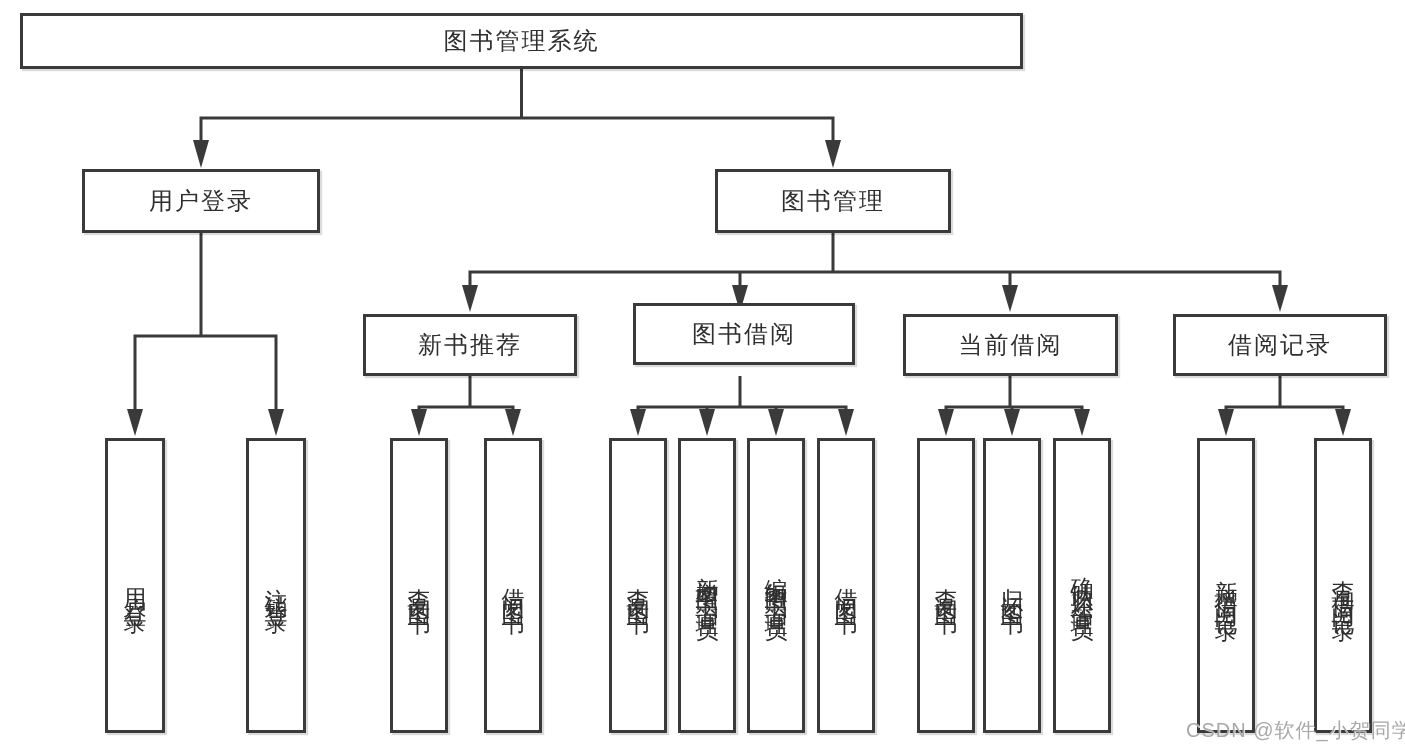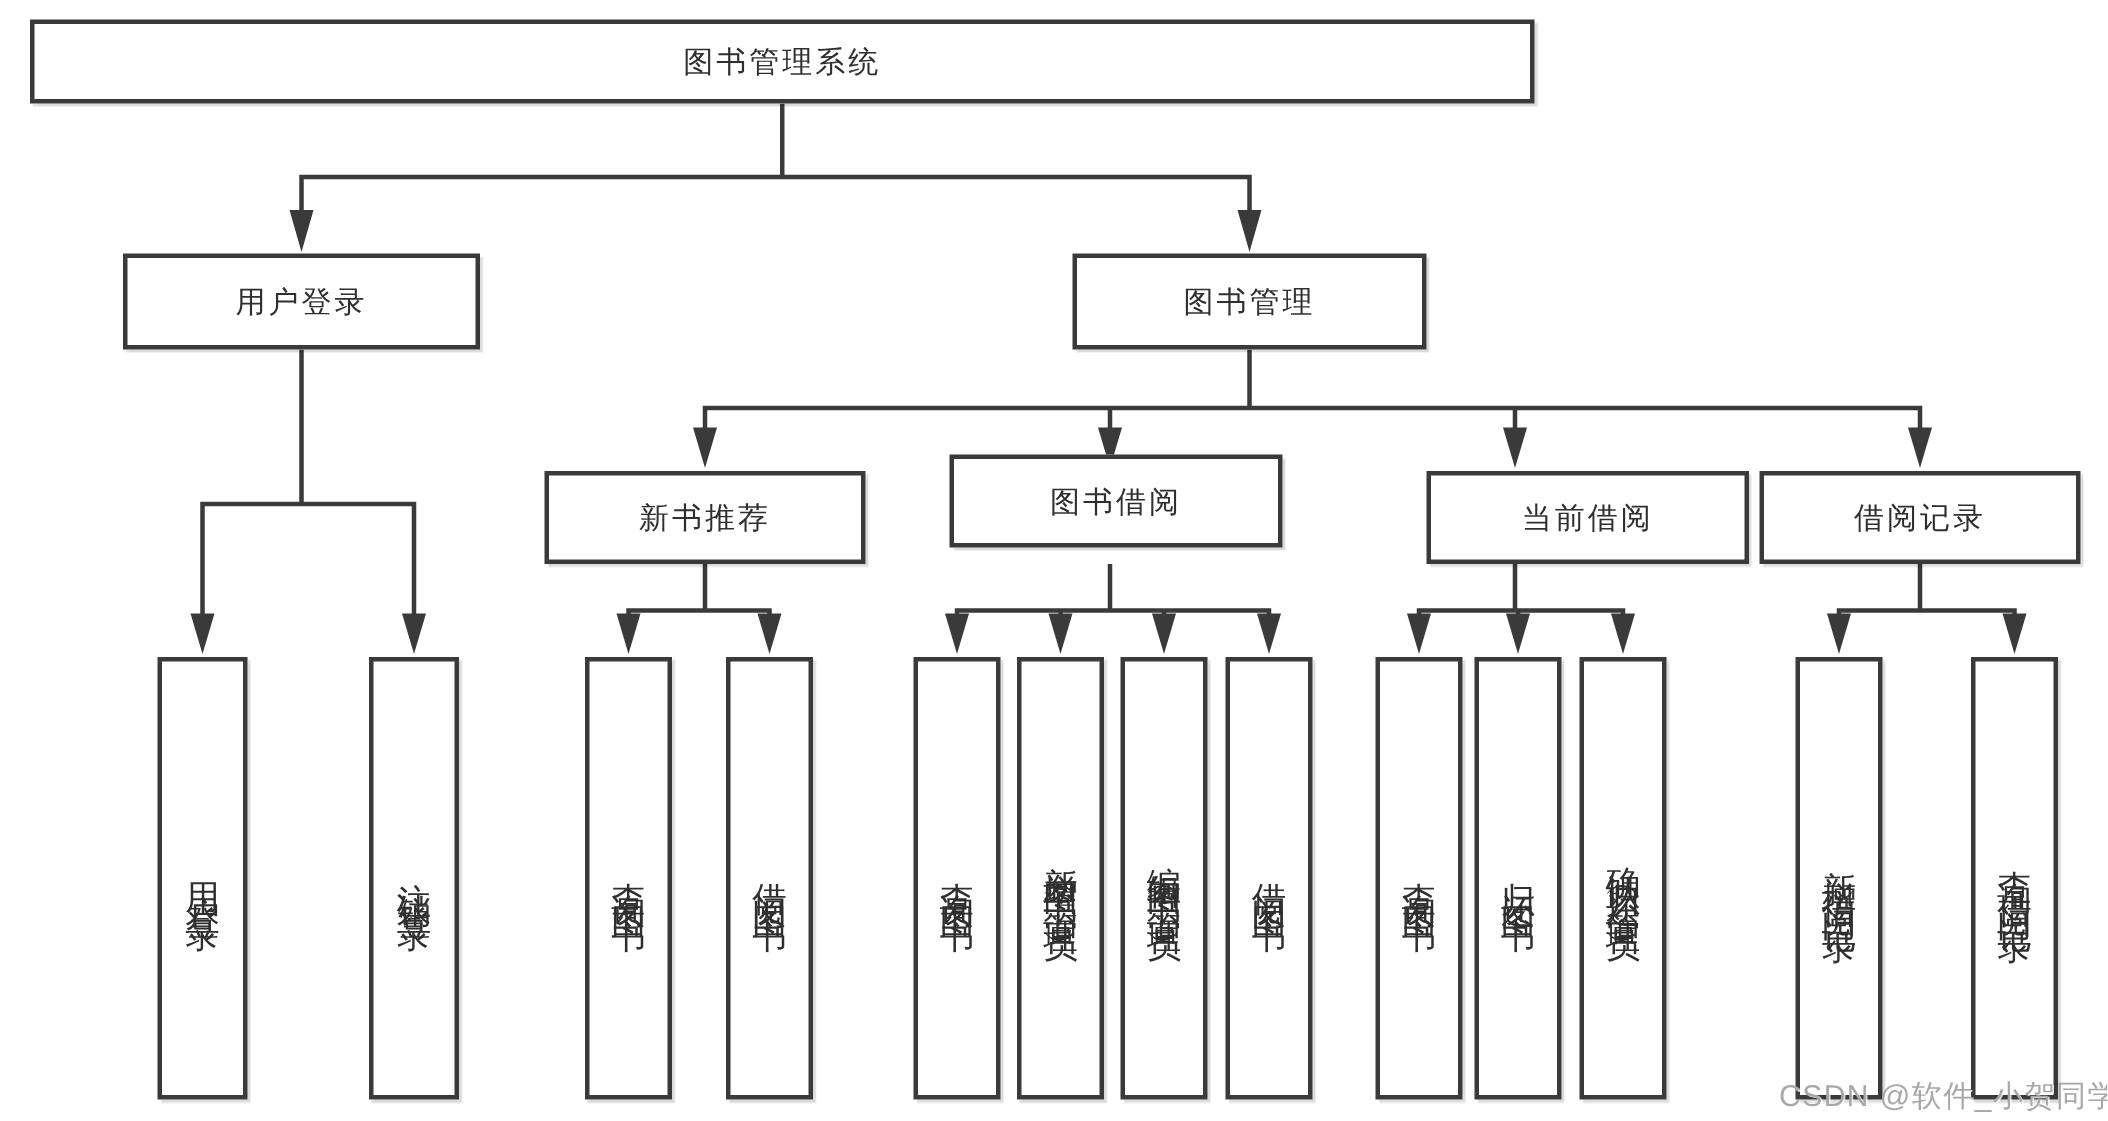--- a/index.html
+++ b/index.html
@@ -20,21 +20,21 @@
   .node {
     position: absolute;
     box-sizing: border-box;
     background: #ffffff;
     border: 3px solid #3a3a3a;
     box-shadow: 2px 2px 1px rgba(0,0,0,0.14);
     display: flex;
     align-items: center;
     justify-content: center;
     z-index: 1;
-    font-size: 20px;
+    font-size: 24px;
     letter-spacing: 2px;
     color: #2f2f2f;
     white-space: nowrap;
   }
   .node.leaf {
     writing-mode: vertical-rl;
     letter-spacing: 8px;
     font-size: 23px;
     white-space: normal;
     line-height: 1;
@@ -104,21 +104,21 @@
     </g>
   </svg>
 
   <div class="node" style="left:20px; top:13px; width:1003px; height:56px;">图书管理系统</div>
 
   <div class="node" style="left:82px; top:169px; width:238px; height:64px;">用户登录</div>
   <div class="node" style="left:363px; top:314px; width:214px; height:62px;">新书推荐</div>
 
   <div class="node" style="left:715px; top:169px; width:236px; height:64px;">图书管理</div>
   <div class="node" style="left:633px; top:303px; width:222px; height:62px;text-align:center;">图书借阅</div>
-  <div class="node" style="left:903px; top:314px; width:215px; height:62px;margin-left:48px;">当前借阅</div>
+  <div class="node" style="left:903px; top:314px; width:215px; height:62px;">当前借阅</div>
   <div class="node" style="left:1173px; top:314px; width:214px; height:62px;">借阅记录</div>
 
   <div class="node leaf" style="left:105px; top:438px; width:60px; height:295px;">用户登录</div>
   <div class="node leaf" style="left:246px; top:438px; width:60px; height:295px;">注销登录</div>
 
   <div class="node leaf" style="left:390px; top:438px; width:58px; height:295px;">查询图书</div>
   <div class="node leaf" style="left:484px; top:438px; width:58px; height:295px;">借阅图书</div>
 
   <div class="node leaf" style="left:609px; top:438px; width:58px; height:295px;">查询图书</div>
   <div class="node leaf long" style="left:678px; top:438px; width:58px; height:295px;">新增图书（管理员）</div>

